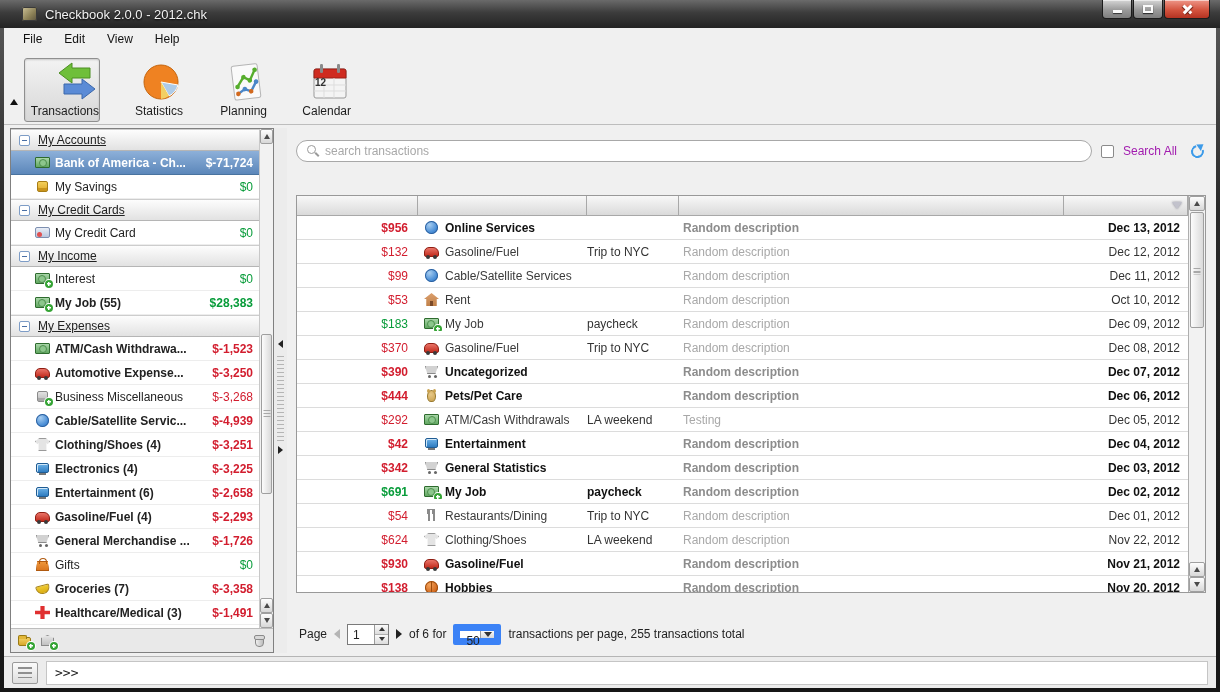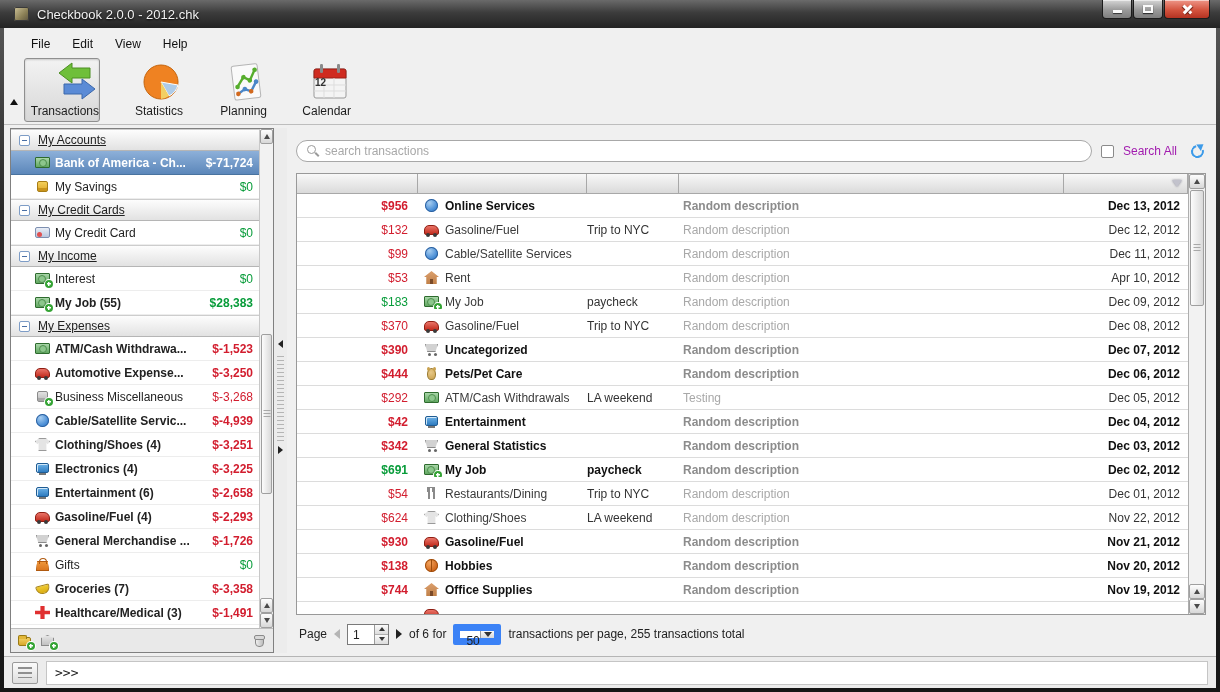--- a/index.html
+++ b/index.html
@@ -1,20 +1,20 @@
 <!DOCTYPE html>
 <html><head>
 <meta charset="utf-8">
 <style>
   * { margin:0; padding:0; box-sizing:border-box; }
   html,body { width:1220px; height:692px; overflow:hidden; font-family:"Liberation Sans", sans-serif; }
   .window { position:absolute; inset:0; background:linear-gradient(#5a5a5a,#2a2a2a 30%,#161616); }
 
   
-  .titlebar { position:absolute; top:0; left:0; right:0; height:28px; display:flex; align-items:center; padding-left:0;
+  .titlebar { position:absolute; top:0; left:0; right:0; height:28px; display:flex; align-items:center; padding-left:8px;
               background:linear-gradient(#6a6a6a,#3c3c3c 45%,#232323); }
   .appicon { width:15px; height:14px; margin:0 8px 0 14px; border-radius:2px;
              background:linear-gradient(135deg,#cfc49a,#8a7f55 60%,#5a5340); box-shadow:inset 0 0 0 1px #3a3a3a; }
   .title { color:#f2f2f2; font-size:13px; text-shadow:0 1px 2px #000; }
   .wbtns { position:absolute; right:10px; top:0; display:flex; gap:1px; }
   .wbtn { height:19px; border:1px solid #1c1c1c; border-top:none; border-radius:0 0 4px 4px;
           background:linear-gradient(#d6d6d6,#9a9a9a 55%,#7f7f7f); box-shadow:inset 0 1px 0 rgba(255,255,255,.55);
           display:flex; align-items:center; justify-content:center; }
   .wbtn.min,.wbtn.max { width:30px; }
   .wbtn.close { width:46px; background:linear-gradient(#ee9688,#d4543f 55%,#b53322); }
@@ -22,21 +22,21 @@
   .g-max { width:10px; height:8px; border:2px solid #fafafa; box-shadow:0 1px 1px #333; }
   .g-close { position:relative; width:11px; height:11px; }
   .g-close::before,.g-close::after { content:""; position:absolute; left:0; top:4.5px; width:11px; height:2.5px;
       background:#fff; box-shadow:0 1px 1px #6b1a0e; }
   .g-close::before { transform:rotate(45deg); } .g-close::after { transform:rotate(-45deg); }
 
   
   .app { position:absolute; left:4px; right:4px; top:28px; bottom:4px; background:#f0f0f0;
          display:flex; flex-direction:column; }
 
-  .menubar { height:27px; display:flex; align-items:flex-end; padding-left:16px; background:#f0f0f0; font-size:12px; color:#111; }
+  .menubar { height:27px; display:flex; align-items:flex-start; padding-left:8px; background:#f0f0f0; font-size:12px; color:#111; }
   .menu-item { padding:4px 11px; }
 
   .toolbar { position:relative; height:70px; display:flex; align-items:flex-start; gap:8px; padding:3px 0 0 20px;
              background:#f0f0f0; border-bottom:1px solid #bdbdbd; }
   .tb-handle { position:absolute; left:6px; top:44px; width:0; height:0;
                border-left:4px solid transparent; border-right:4px solid transparent; border-bottom:6px solid #111; }
   .tbtn { width:76px; height:64px; display:flex; flex-direction:column; align-items:flex-end; justify-content:flex-start;
           padding-top:2px; border:1px solid transparent; border-radius:3px; }
   .tbtn.active { border-color:#8f8f8f; background:linear-gradient(#f3f3f3,#d7d7d7); box-shadow:inset 0 1px 2px rgba(0,0,0,.18); }
   .tico { position:relative; width:44px; height:42px; display:flex; align-items:center; justify-content:center; }
@@ -79,21 +79,21 @@
   
   .splitter { position:relative; width:13px; background:#ececec; }
   .split-arrow-top { position:absolute; left:4px; top:212px; width:0; height:0;
       border-top:4px solid transparent; border-bottom:4px solid transparent; border-right:5px solid #222; }
   .split-grip { position:absolute; left:3px; top:228px; width:7px; height:86px;
       background:repeating-linear-gradient(#b5b5b5 0 1px,#ececec 1px 4px); }
   .split-arrow-bottom { position:absolute; left:4px; top:318px; width:0; height:0;
       border-top:4px solid transparent; border-bottom:4px solid transparent; border-left:5px solid #222; }
 
   
-  .main { flex:1; display:flex; flex-direction:column; padding:12px 6px 0 9px; min-width:0; }
+  .main { flex:1; display:flex; flex-direction:column; padding:12px 6px 0 9px; min-width:0;gap:22px; }
   .searchrow { height:22px; display:flex; align-items:center; gap:9px; margin-bottom:11px; }
   .searchbox { flex:1; height:22px; border:1px solid #a8a8a8; border-radius:11px; background:#fff;
                display:flex; align-items:center; padding:0 10px; gap:6px; }
   .searchinput { border:none; outline:none; flex:1; font-size:12px; font-family:"Liberation Sans",sans-serif; color:#333; background:transparent; }
   .searchinput::placeholder { color:#a8a8a8; }
   .icon-search { position:relative; width:12px; height:12px; flex:none; }
   .icon-search::before { content:""; position:absolute; left:0; top:0; width:7px; height:7px; border:1.5px solid #9a9a9a; border-radius:50%; }
   .icon-search::after { content:""; position:absolute; right:1px; bottom:0; width:2px; height:5px; background:#9a9a9a; transform:rotate(-45deg); }
   .checkbox { width:13px; height:13px; background:#fff; border:1px solid #8a8a8a; border-radius:2px; flex:none; }
   .cblabel { font-size:12px; color:#a21caf; white-space:nowrap; }
@@ -476,21 +476,21 @@
                 <div class="cell c-date">Dec 11, 2012</div>
               </div>
               <div class="trow">
                 <div class="cell c-amt red">$53</div>
                 <div class="cell c-cat">
                   <span class="icon icon-house"></span>
                   <span class="cat-label">Rent</span>
                 </div>
                 <div class="cell c-tag"></div>
                 <div class="cell c-desc">Random description</div>
-                <div class="cell c-date">Apr 10, 2012</div>
+                <div class="cell c-date">Oct 10, 2012</div>
               </div>
               <div class="trow">
                 <div class="cell c-amt green">$183</div>
                 <div class="cell c-cat">
                   <span class="icon icon-money-plus">
                     <span class="plus"></span>
                   </span>
                   <span class="cat-label">My Job</span>
                 </div>
                 <div class="cell c-tag">paycheck</div>

